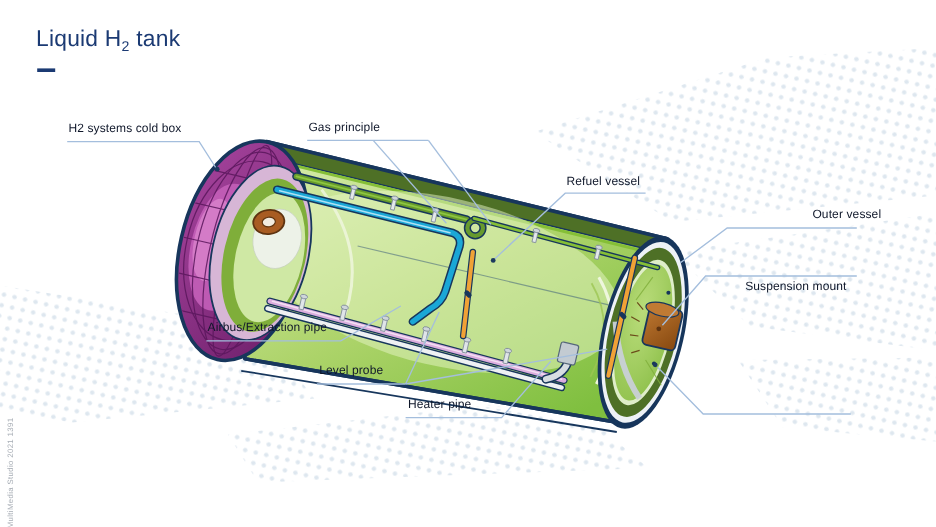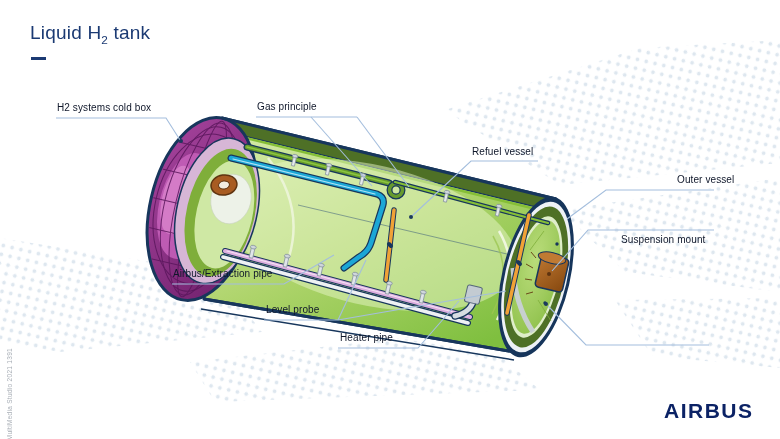--- a/index.html
+++ b/index.html
@@ -245,16 +245,15 @@
 
 <div class="lbl" style="left:57px;top:102px;">H2 systems cold box</div>
 <div class="lbl" style="left:257px;top:101px;">Gas principle</div>
 <div class="lbl" style="left:472px;top:146px;">Refuel vessel</div>
 <div class="lbl" style="left:677px;top:174px;">Outer vessel</div>
 <div class="lbl" style="left:621px;top:214px;margin-top:20px;">Suspension mount</div>
 <div class="lbl" style="left:173px;top:268px;">Airbus/Extraction pipe</div>
 <div class="lbl" style="left:266px;top:304px;">Level probe</div>
 <div class="lbl" style="left:340px;top:332px;">Heater pipe</div>
 
-<div class="brand-logo">AIRBUS</div>
 <div class="credit">© Airbus MultiMedia Studio 2021 1391</div>
 
 </div>
 
 </body></html>

